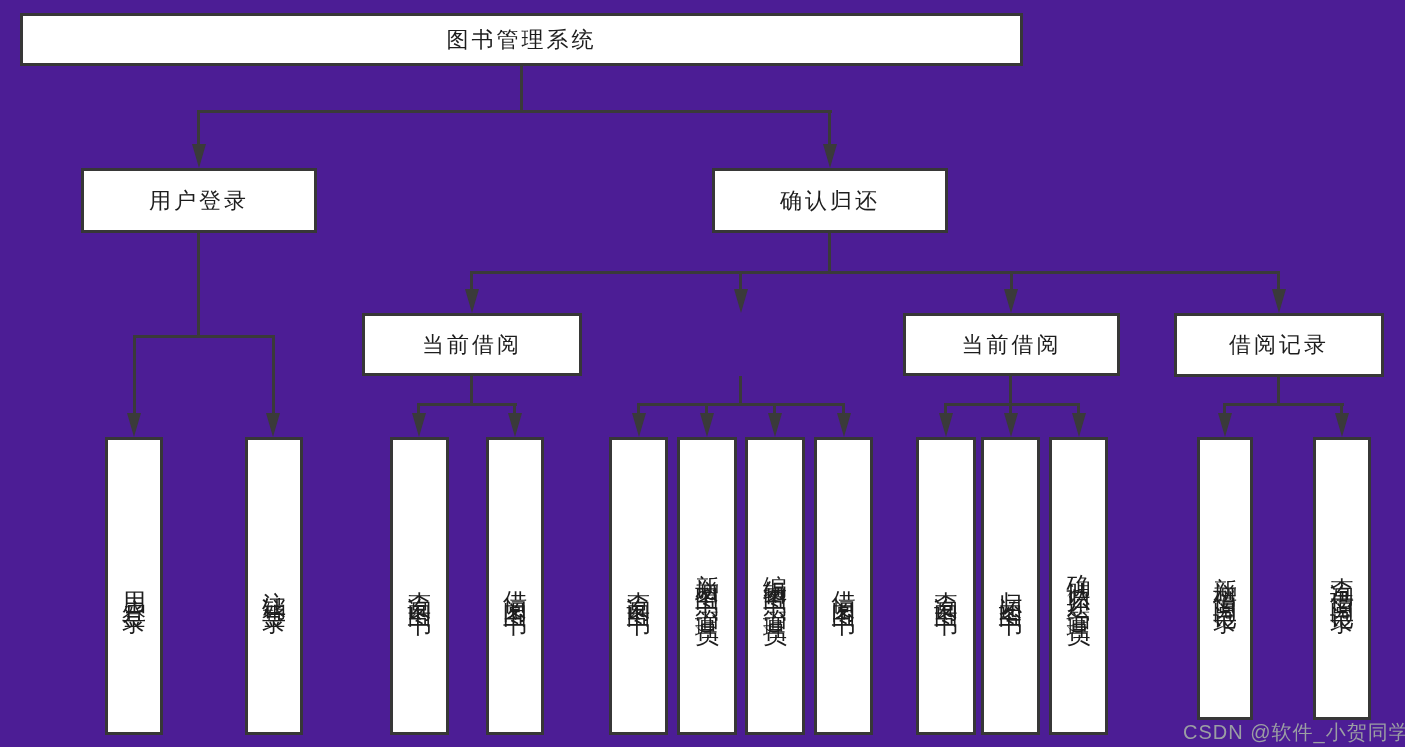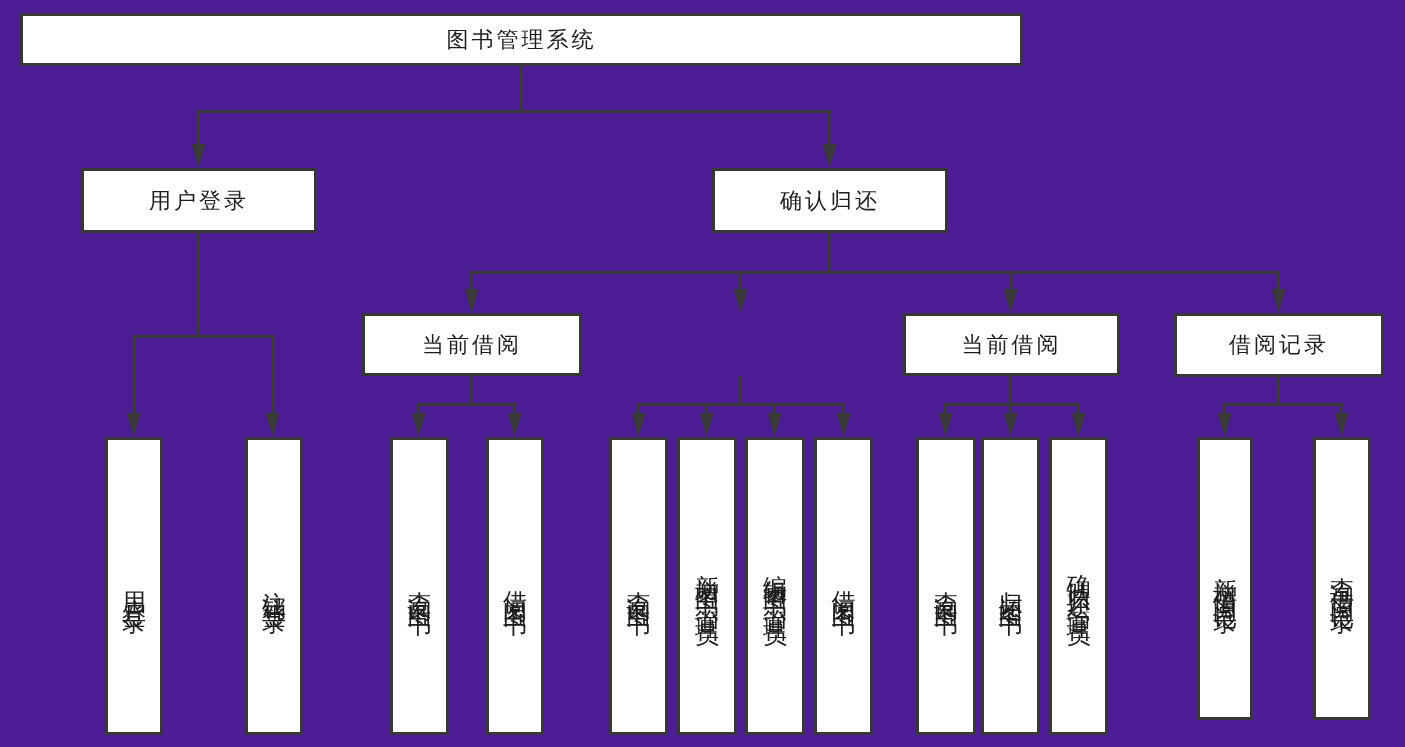--- a/index.html
+++ b/index.html
@@ -109,14 +109,15 @@
   <div class="box v-box" style="left:745px;top:437px;width:60px;height:298px;">编辑图书（管理员）</div>
   <div class="box v-box" style="left:814px;top:437px;width:59px;height:298px;">借阅图书</div>
 
   <div class="box v-box" style="left:916px;top:437px;width:60px;height:298px;">查询图书</div>
   <div class="box v-box" style="left:981px;top:437px;width:59px;height:298px;">归还图书</div>
   <div class="box v-box" style="left:1049px;top:437px;width:59px;height:298px;">确认归还（管理员）</div>
 
   <div class="box v-box" style="left:1197px;top:437px;width:56px;height:283px;">新增借阅记录</div>
   <div class="box v-box" style="left:1313px;top:437px;width:58px;height:283px;">查询借阅记录</div>
 
+  <div class="watermark">CSDN @软件_小贺同学</div>
 
 </div>
 
 </body></html>

